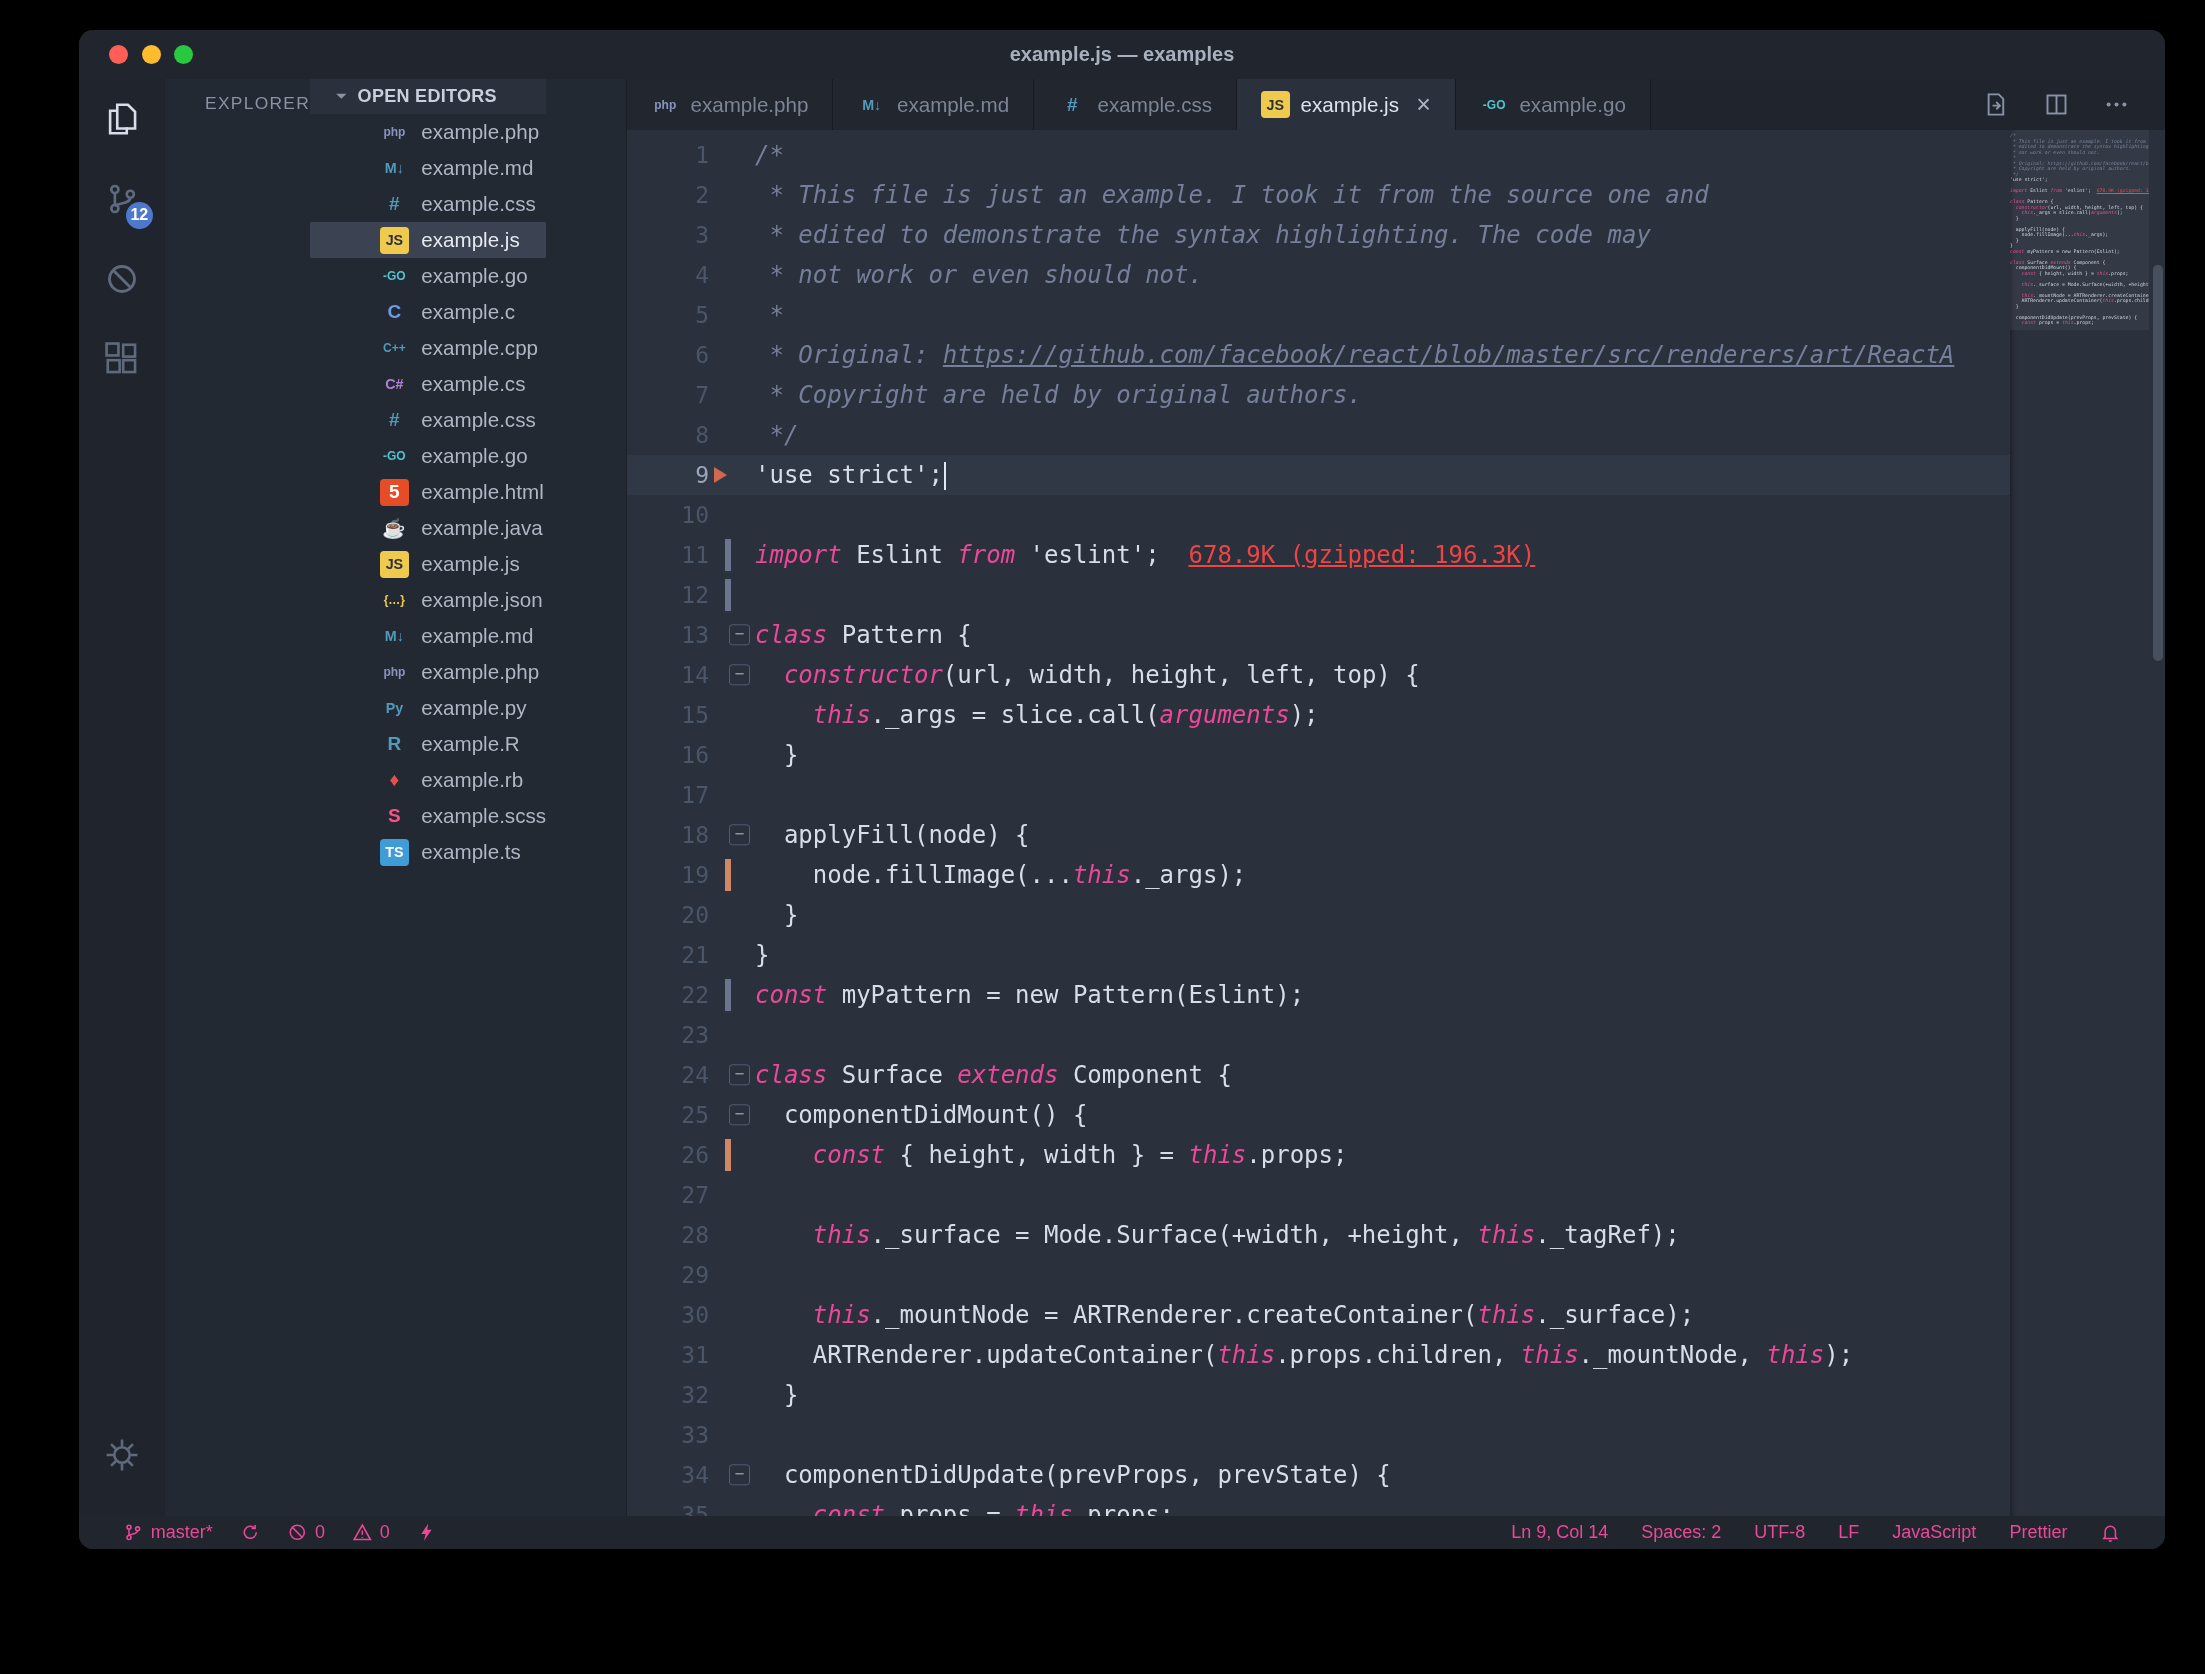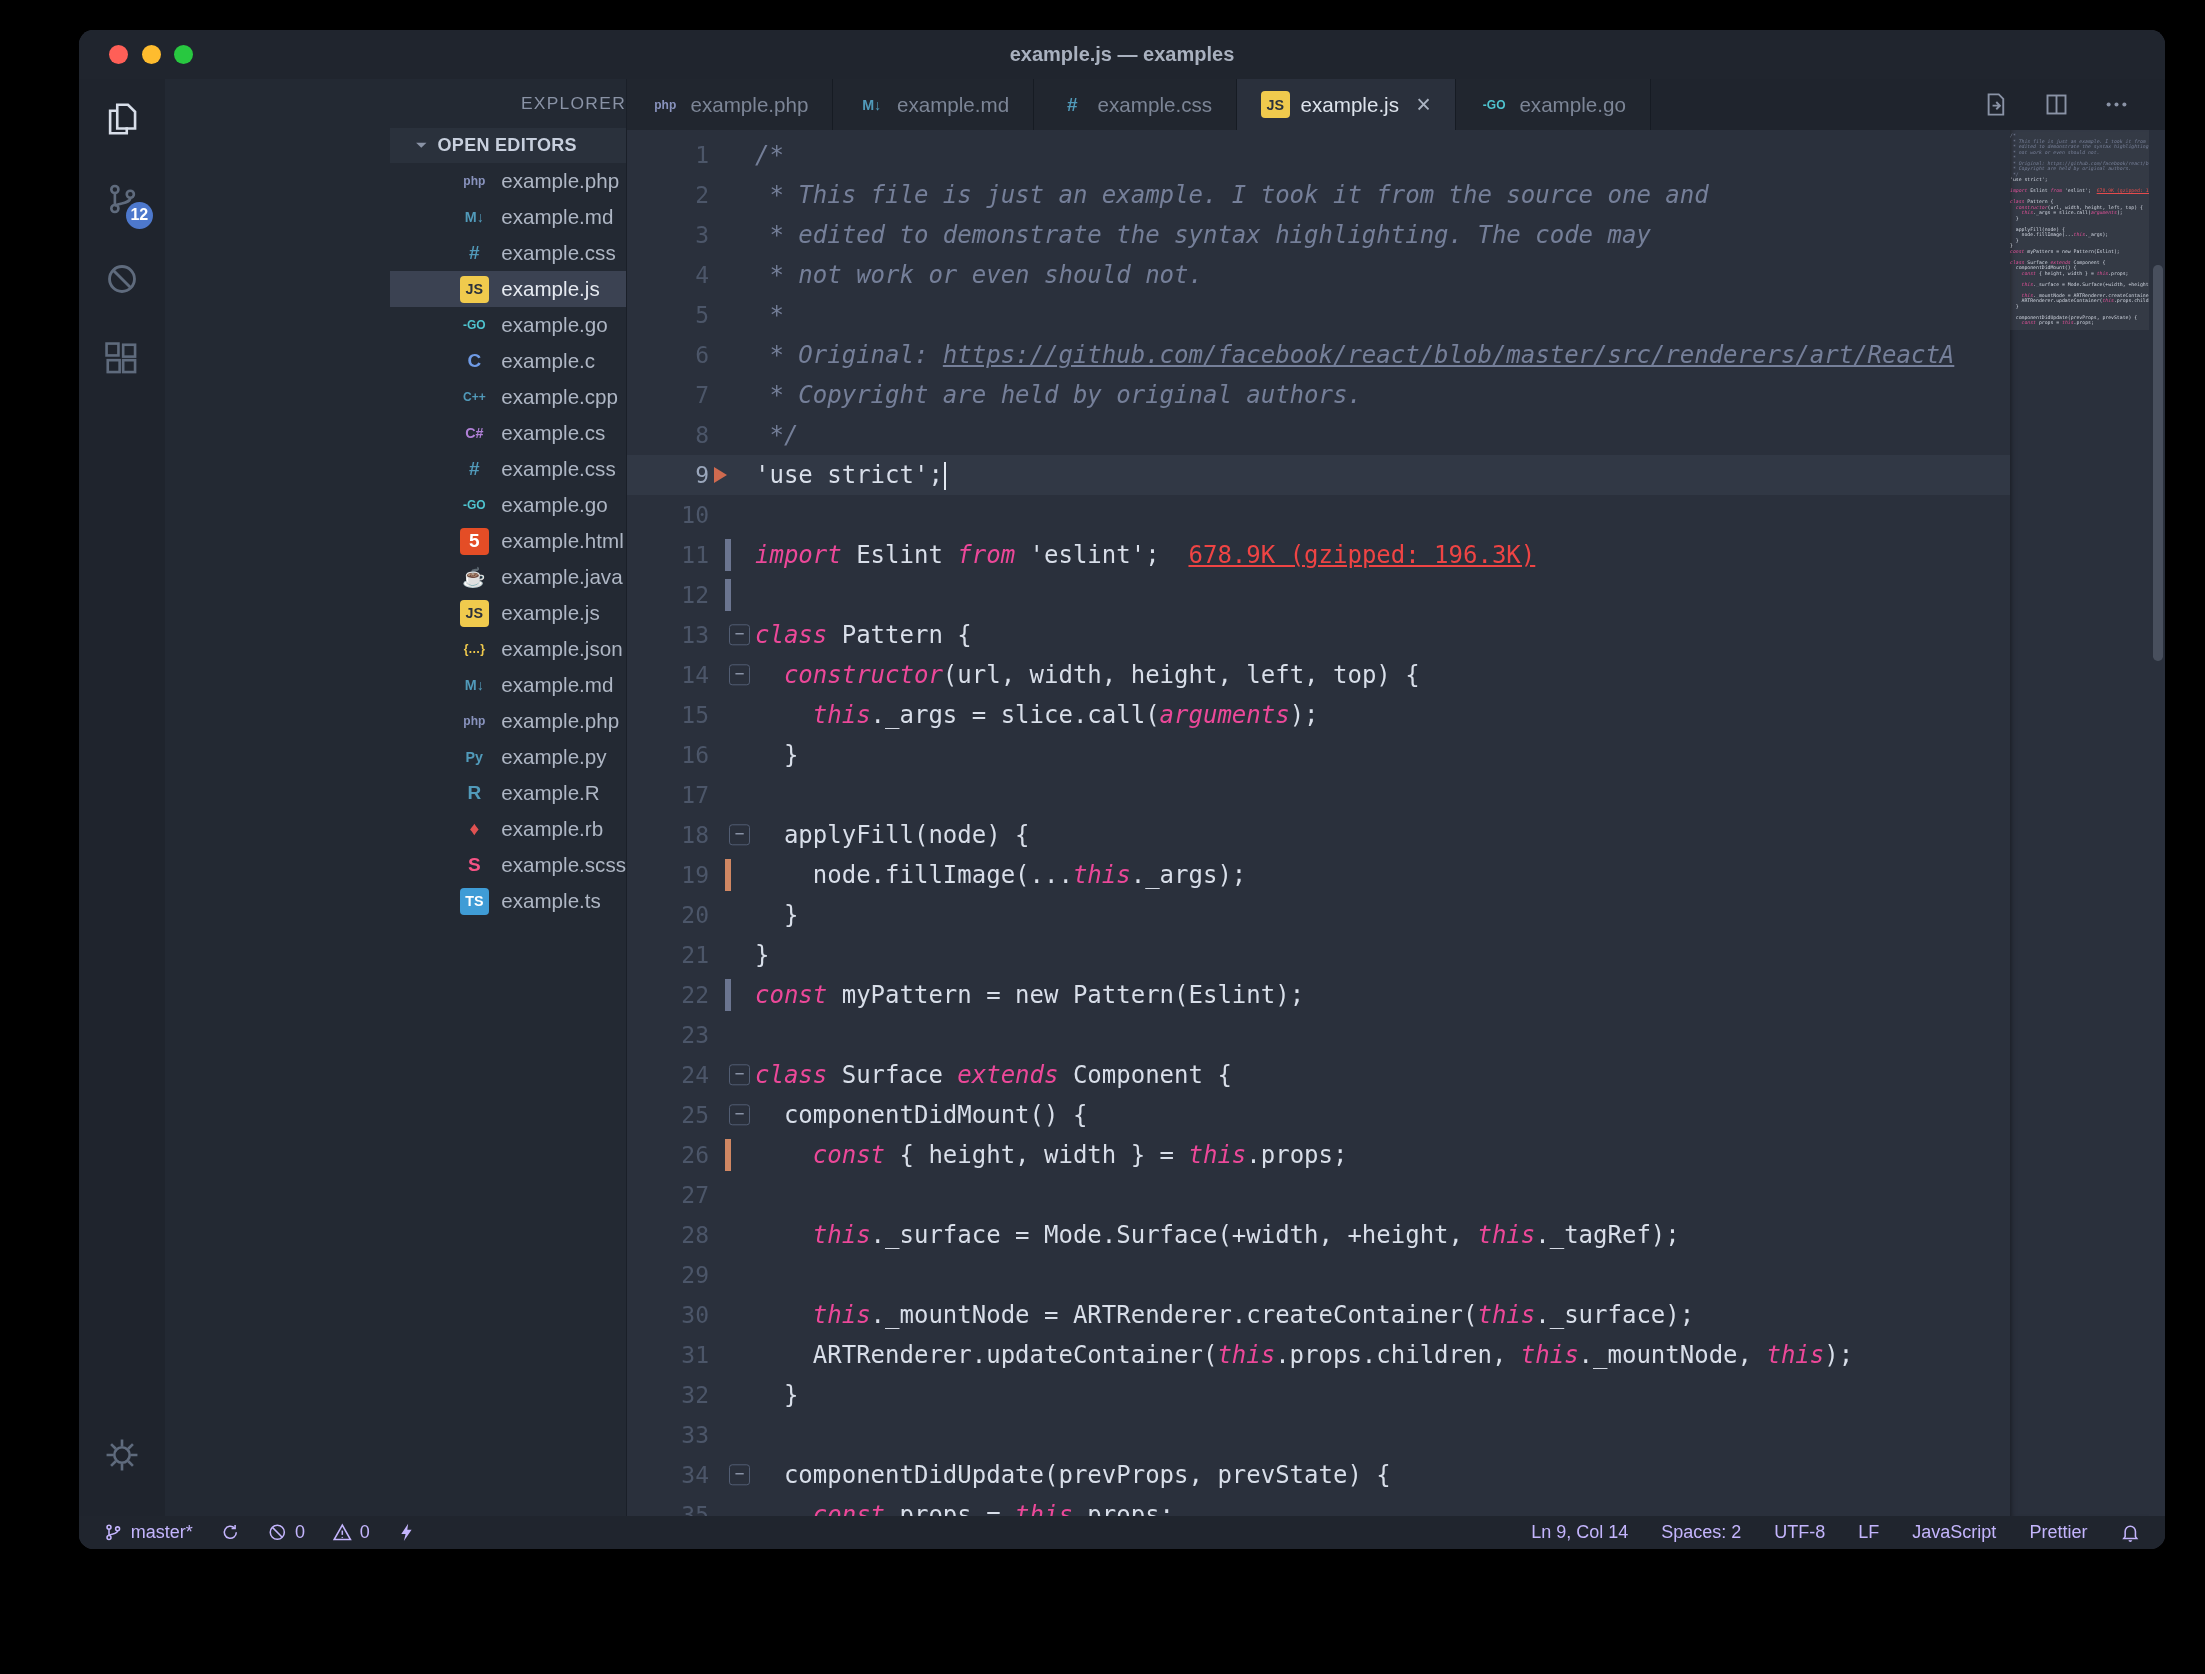--- a/index.html
+++ b/index.html
@@ -22,21 +22,21 @@
   
   .activitybar { width: 86px; background: #1f242d; position: relative; flex: 0 0 auto; display: flex; flex-direction: column; align-items: center; }
   .act-item { width: 86px; height: 80px; display: flex; align-items: center; justify-content: center; color: #5f6b7d; position: relative; cursor: pointer; }
   .act-item.active { color: #d8dee9; }
   .act-item svg { width: 38px; height: 38px; }
   .badge { position: absolute; right: 12px; bottom: 10.3px; min-width: 27px; height: 27px; padding: 0 4.8px; border-radius: 13.5px;
     background: #4d78cc; color: #fff; font-size: 16px; font-weight: 700; display: flex; align-items: center; justify-content: center; }
   .act-settings { position: absolute; bottom: 20.6px; left: 0; }
 
   
-  .sidebar { width: 462px; background: #232933; border-right: 0.8px solid #1a1f28; flex: 0 0 auto; display: flex; flex-direction: column; overflow: hidden; align-items: flex-end; }
+  .sidebar { width: 462px; background: #232933; border-right: 0.8px solid #1a1f28; flex: 0 0 auto; display: flex; flex-direction: row; overflow: hidden; }
   .sidebar-title { height: 49px; display: flex; align-items: center; padding-left: 40px; color: #8a93a6; font-size: 17.4px; letter-spacing: 1.3px; flex: 0 0 auto; }
   .section-header { height: 35px; display: flex; align-items: center; gap: 6.3px; padding-left: 20.6px; background: #2a313c;
     color: #c8d0de; font-size: 18px; font-weight: 700; letter-spacing: 0.3px; cursor: pointer; }
   .section-header .chev { display: flex; align-items: center; color: #8a93a6; }
   .section-header .chev svg { width: 20.6px; height: 20.6px; }
   .file-row { height: 36px; display: flex; align-items: center; gap: 12.7px; padding-left: 70px; color: #aeb6c4; font-size: 20.6px; cursor: pointer; white-space: nowrap; }
   .file-row.selected { background: #3b4252; color: #e5e9f0; }
   .ficon { width: 28.5px; height: 27px; display: flex; align-items: center; justify-content: center; font-weight: 700; border-radius: 4px; flex: 0 0 auto; font-family: "Liberation Sans", sans-serif; }
 
   
@@ -76,22 +76,22 @@
   
   .minimap { position: absolute; top: 0; right: 16px; bottom: 0; width: 139px; overflow: hidden; background: #2a303c;
     box-shadow: inset 6.3px 0 6.3px -6.3px rgba(0,0,0,.6); }
   .minimap-content { padding-top: 3.2px; }
   .mml { height: 5.5px; line-height: 5.5px; font-size: 4.8px; white-space: pre; overflow: hidden; font-family: "DejaVu Sans Mono", monospace; opacity: .95; }
   .mm-slider { position: absolute; left: 0; right: 0; top: 0; background: rgba(255,255,255,.05); cursor: pointer; }
   .scrollbar { position: absolute; right: 0; top: 0; bottom: 0; width: 16px; }
   .sb-thumb { position: absolute; right: 2.4px; top: 135px; width: 9.5px; height: 396px; background: rgba(150,160,180,.28); border-radius: 4.8px; cursor: pointer; }
 
   
-  .statusbar { height: 33px; background: #20252e; display: flex; align-items: center; color: #c4b5fd; font-size: 18px;
-    flex: 0 0 auto; padding: 0 24px; }
+  .statusbar { height: 33px; background: #20252e; display: flex; align-items: center; color: #ec4899; font-size: 18px;
+    flex: 0 0 auto; padding: 0 44px; }
   .sb-left { display: flex; align-items: center; gap: 27px; }
   .sb-right { margin-left: auto; display: flex; align-items: center; gap: 33px; }
   .sb-item { display: flex; align-items: center; gap: 7.1px; cursor: pointer; white-space: nowrap; }
   .sb-item svg { width: 20.6px; height: 20.6px; }
 </style>
 </head>
 <body>
 
 <div class="window">
 

